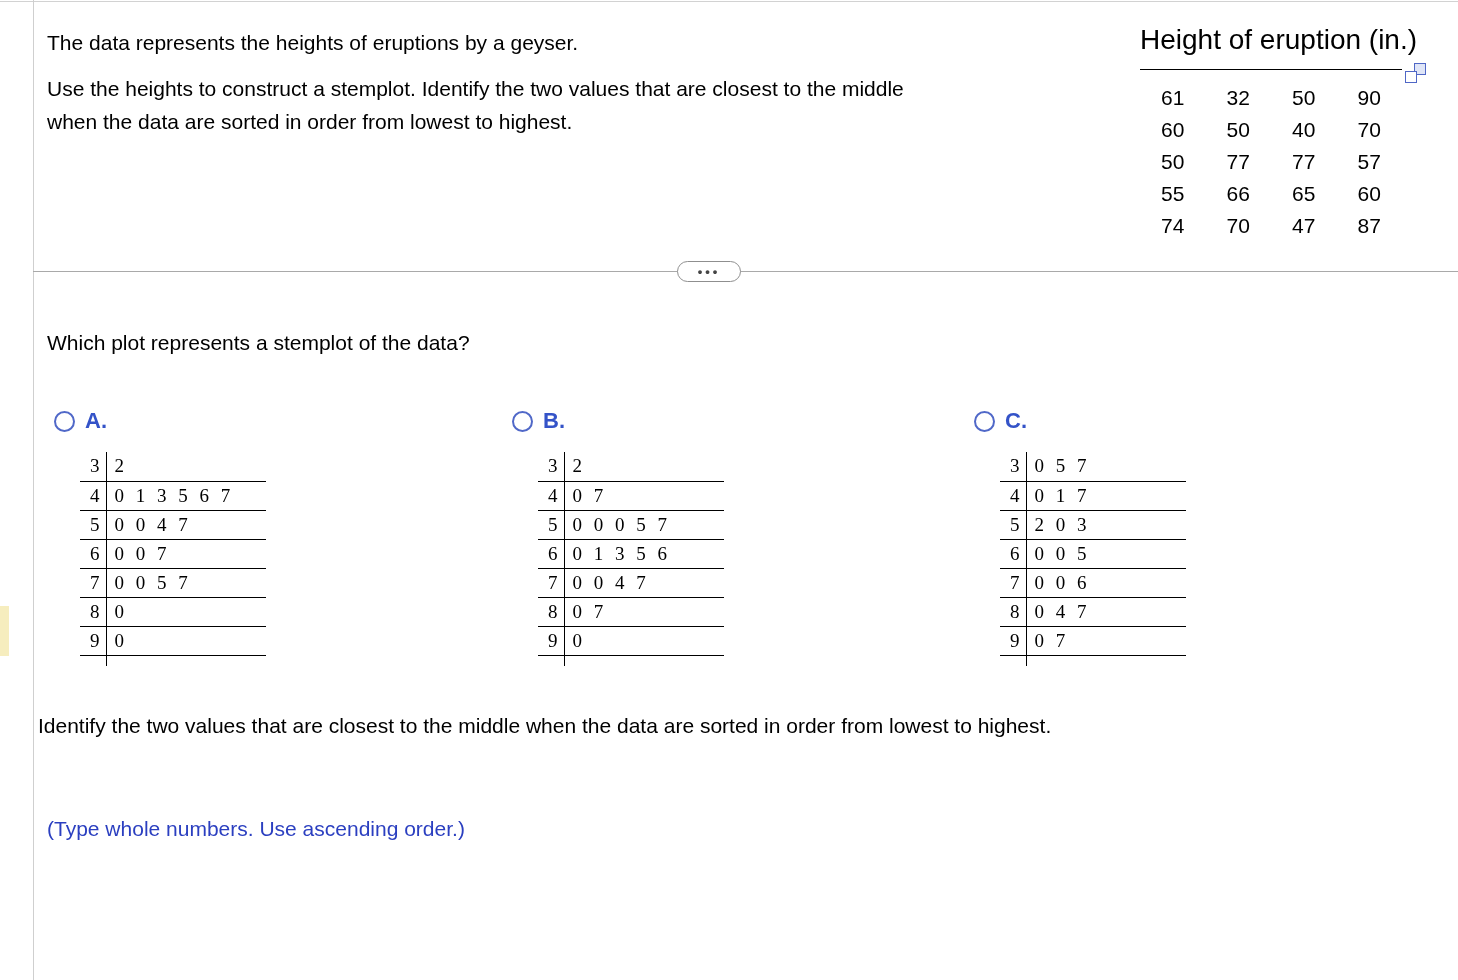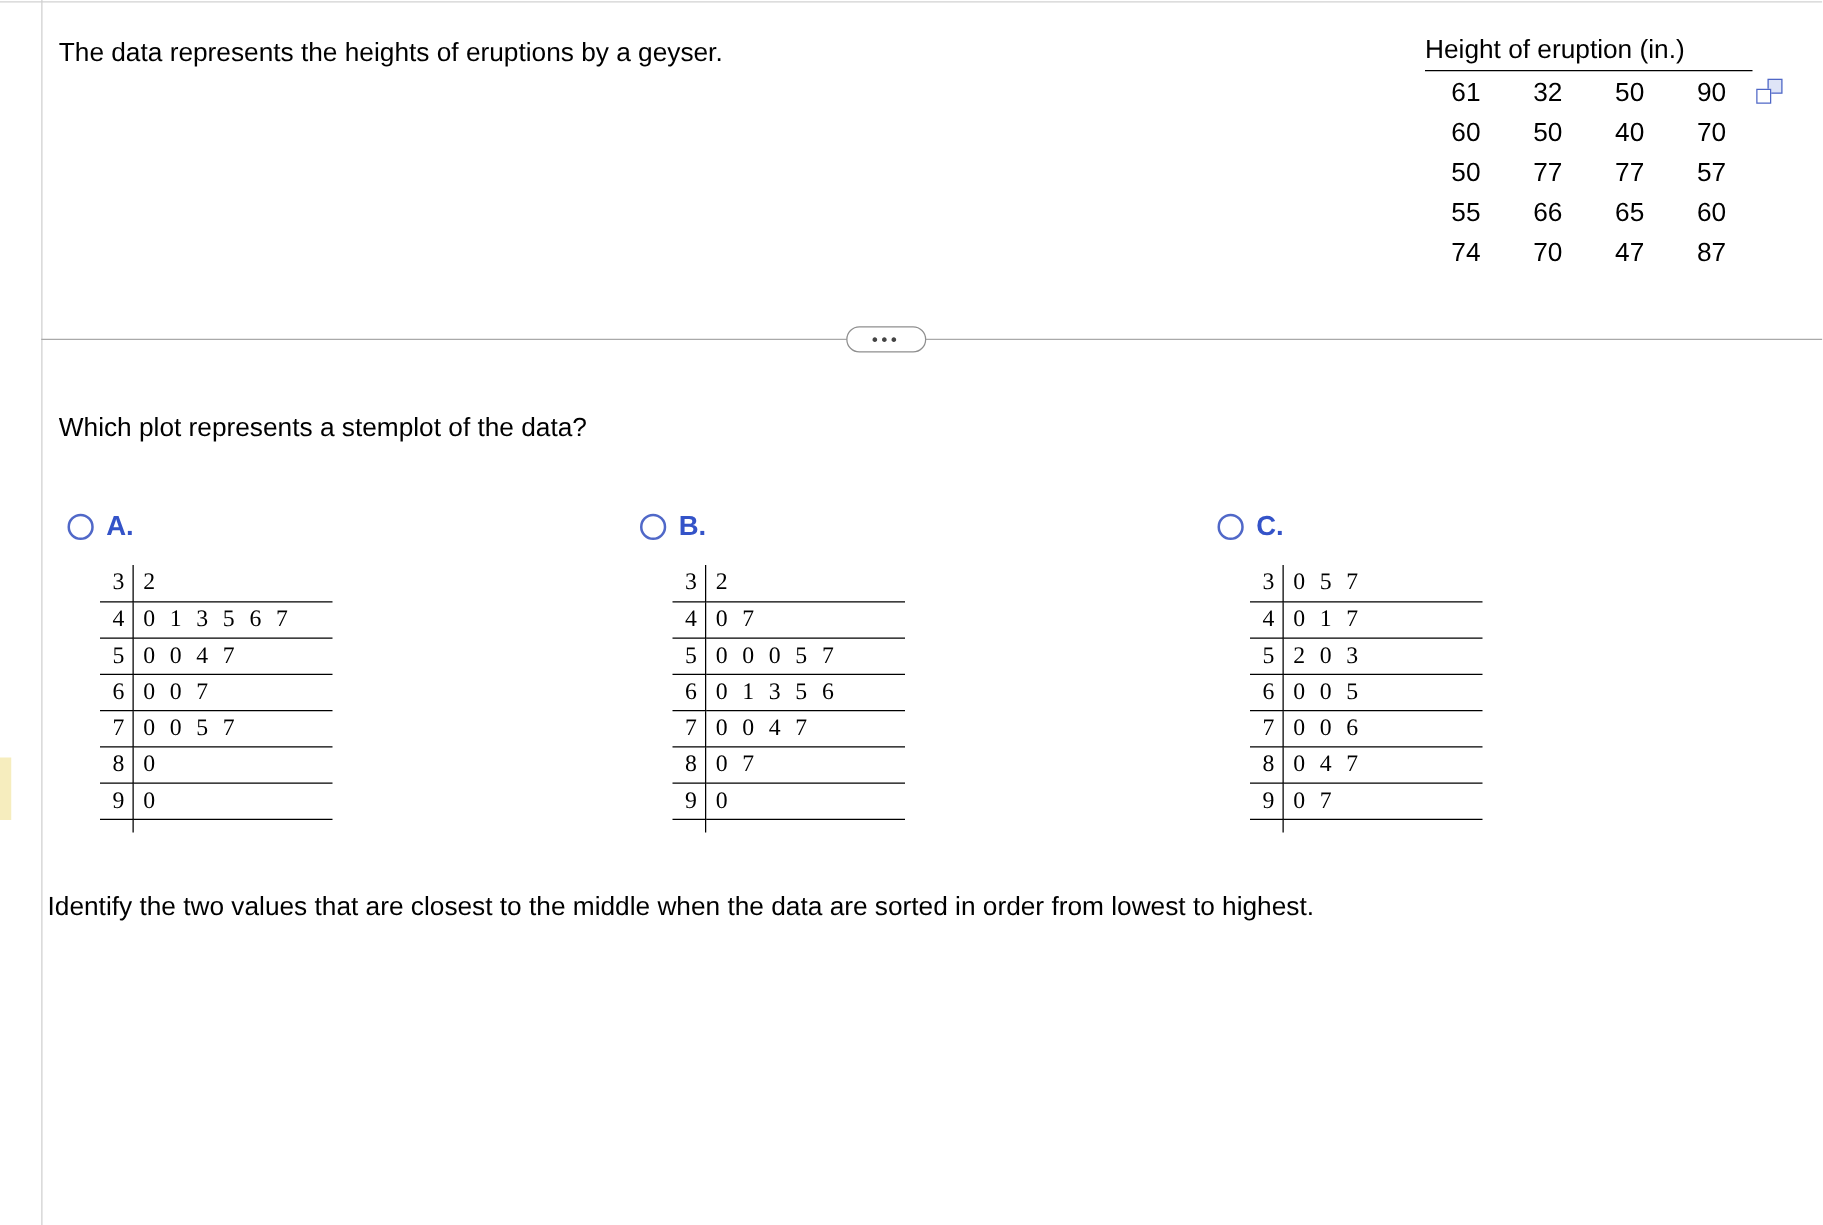--- a/index.html
+++ b/index.html
@@ -31,26 +31,26 @@
     position: absolute; left: 47px; top: 26px; width: 1090px;
     font-size: 21px; line-height: 33px;
   }
   .prompt .p1 { margin-bottom: 13px; }
   .prompt .p2 { white-space: pre-line; }
 
   .data-table {
     position: absolute; left: 1140px; top: 26px; width: 262px;
   }
   .data-table-title {
-    font-size: 21px; line-height: 28px; white-space: nowrap;
-    border-bottom: 1.6px solid #000; padding-bottom: 2px;
+    font-size: 28px; line-height: 28px; white-space: nowrap;
+    border-bottom: 1.6px solid #000; padding-bottom: 15px;
   }
   .data-grid {
     display: grid; grid-template-columns: repeat(4, 1fr);
-    margin-top: 2px;
+    margin-top: 12px;
   }
   .data-grid span {
     font-size: 21px; line-height: 32px; text-align: center;
   }
 
   .table-icon {
     position: absolute; left: 1404px; top: 63px;
     width: 22px; height: 20px; cursor: pointer;
   }
   .table-icon .sq-back {
@@ -140,20 +140,22 @@
 </head>
 <body>
 
 <div class="page">
   <div class="top-line"></div>
   <div class="left-line"></div>
   <div class="yellow-strip"></div>
 
   <div class="prompt">
     <div class="p1">The data represents the heights of eruptions by a geyser.</div>
+    <div class="p2">Use the heights to construct a stemplot. Identify the two values that are closest to the middle
+when the data are sorted in order from lowest to highest.</div>
   </div>
 
   <div class="data-table">
     <div class="data-table-title">Height of eruption (in.)</div>
     <div class="data-grid">
       <span>61</span>
       <span>32</span>
       <span>50</span>
       <span>90</span>
       <span>60</span>
@@ -311,13 +313,14 @@
             <td class="stem"></td>
             <td class="leaves"></td>
           </tr>
       </tbody>
     </table>
   </div>
 
   <div class="question2">Identify the two values that are closest to the middle when the data are sorted in order from lowest to highest.</div>
 
 
+  <div class="note">(Type whole numbers. Use ascending order.)</div>
 </div>
 
 </body></html>

